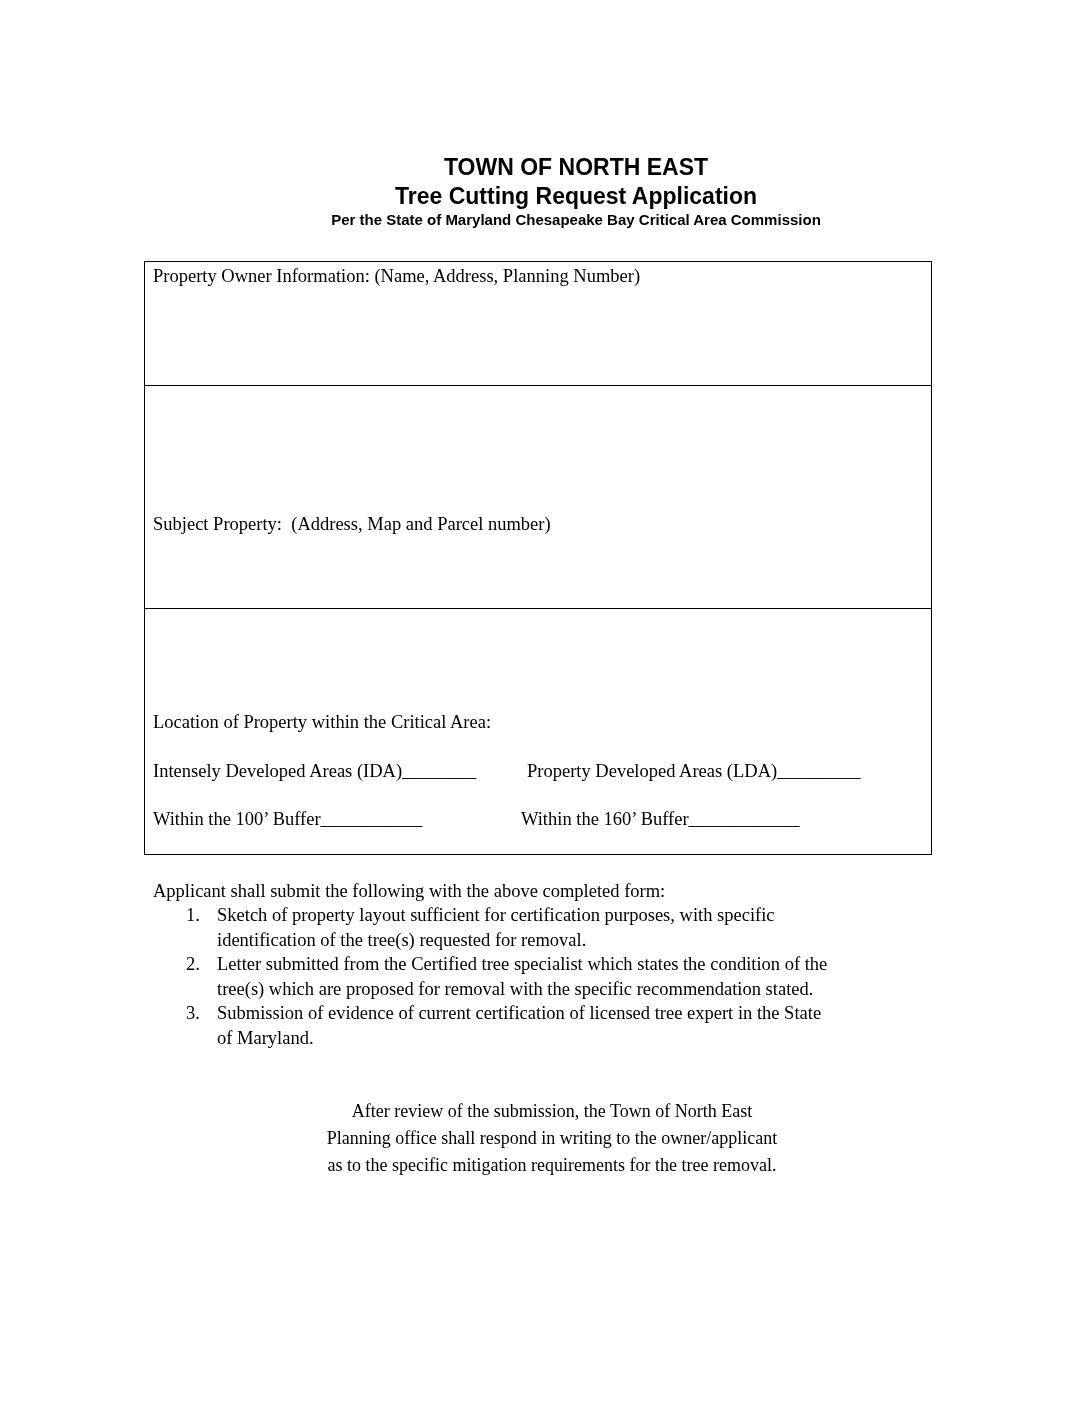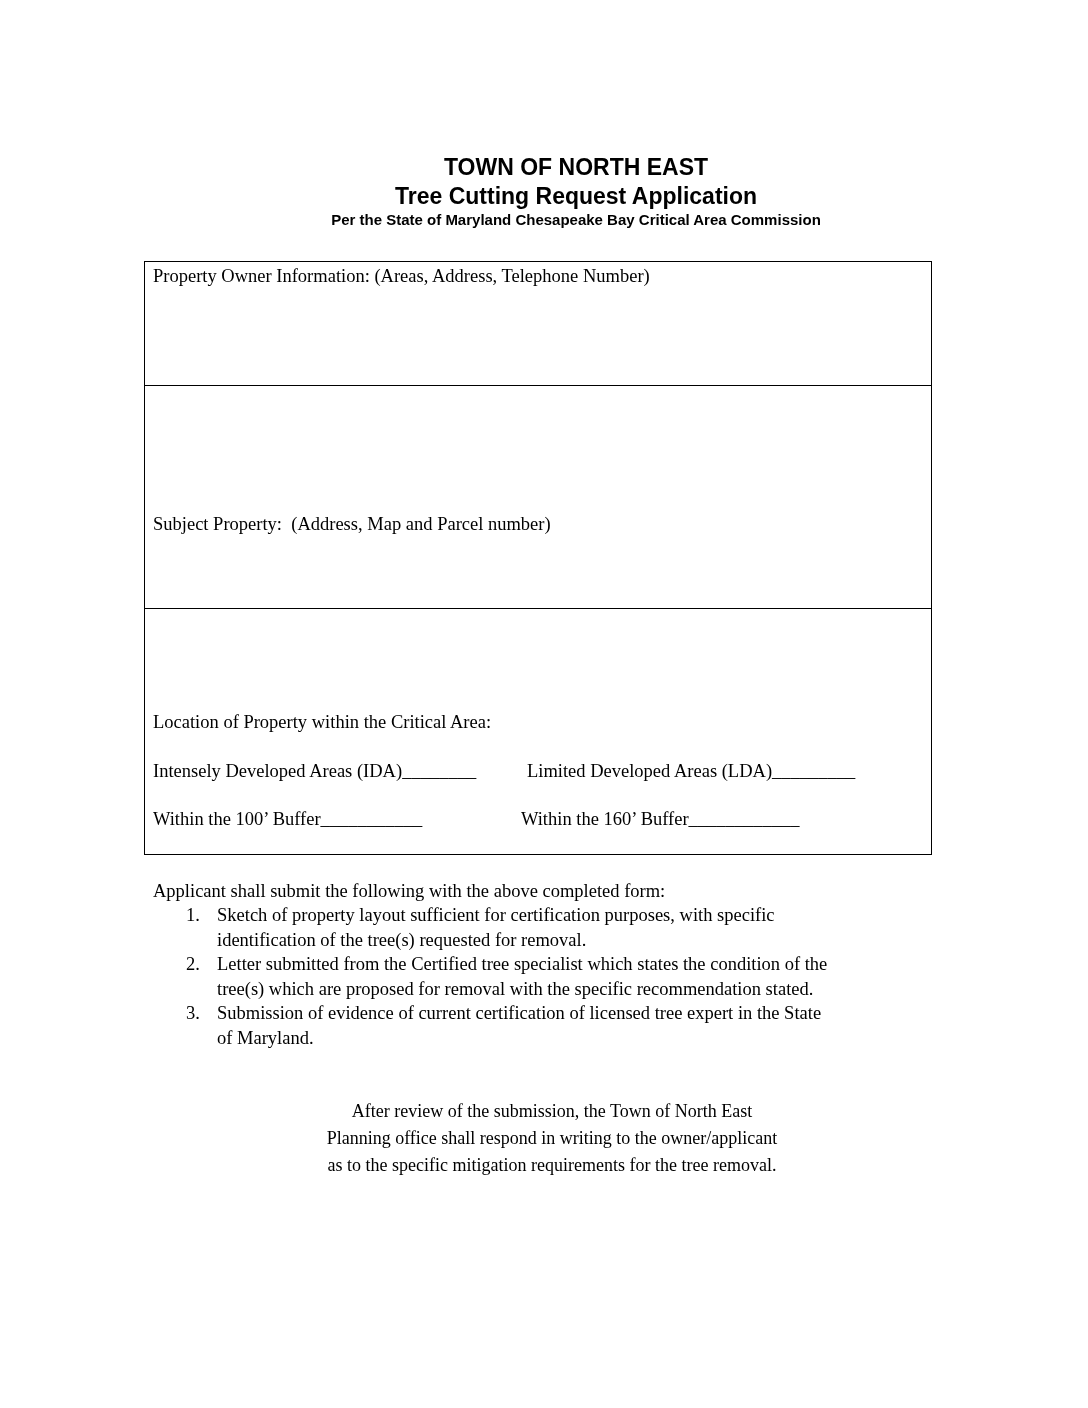--- a/index.html
+++ b/index.html
@@ -19,29 +19,29 @@
 </style>
 </head>
 <body>
 
 <div id="t1" class="title sans">TOWN OF NORTH EAST</div>
 <div id="t2" class="title sans">Tree Cutting Request Application</div>
 <div id="t3" class="title sans">Per the State of Maryland Chesapeake Bay Critical Area Commission</div>
 
 <div class="box serif">
   <div class="row" style="top:0;height:124px">
-    <span class="txt" style="left:8px;top:2px">Property Owner Information: (Areas, Address, Telephone Number)</span>
+    <span class="txt" style="left:8px;top:2px">Property Owner Information: (Name, Address, Planning Number)</span>
   </div>
   <div class="row" style="top:248px;height:99px">
     <span class="txt" style="left:8px;top:2px">Subject Property:  (Address, Map and Parcel number)</span>
   </div>
   <div class="row" style="top:446px;height:146px">
     <span class="txt" style="left:8px;top:2px">Location of Property within the Critical Area:</span>
     <span class="txt" style="left:8px;top:51px">Intensely Developed Areas (IDA)________</span>
-    <span class="txt" style="left:382px;top:51px">Limited Developed Areas (LDA)_________</span>
+    <span class="txt" style="left:382px;top:51px">Property Developed Areas (LDA)_________</span>
     <span class="txt" style="left:8px;top:99px">Within the 100’ Buffer___________</span>
     <span class="txt" style="left:376px;top:99px">Within the 160’ Buffer____________</span>
   </div>
 </div>
 
 <div class="serif">
   <div class="instr" style="left:153px;top:879px">Applicant shall submit the following with the above completed form:</div>
   <div class="instr" style="left:186px;top:903px">1.</div>
   <div class="instr" style="left:217px;top:903px">Sketch of property layout sufficient for certification purposes, with specific</div>
   <div class="instr" style="left:217px;top:928px">identification of the tree(s) requested for removal.</div>

